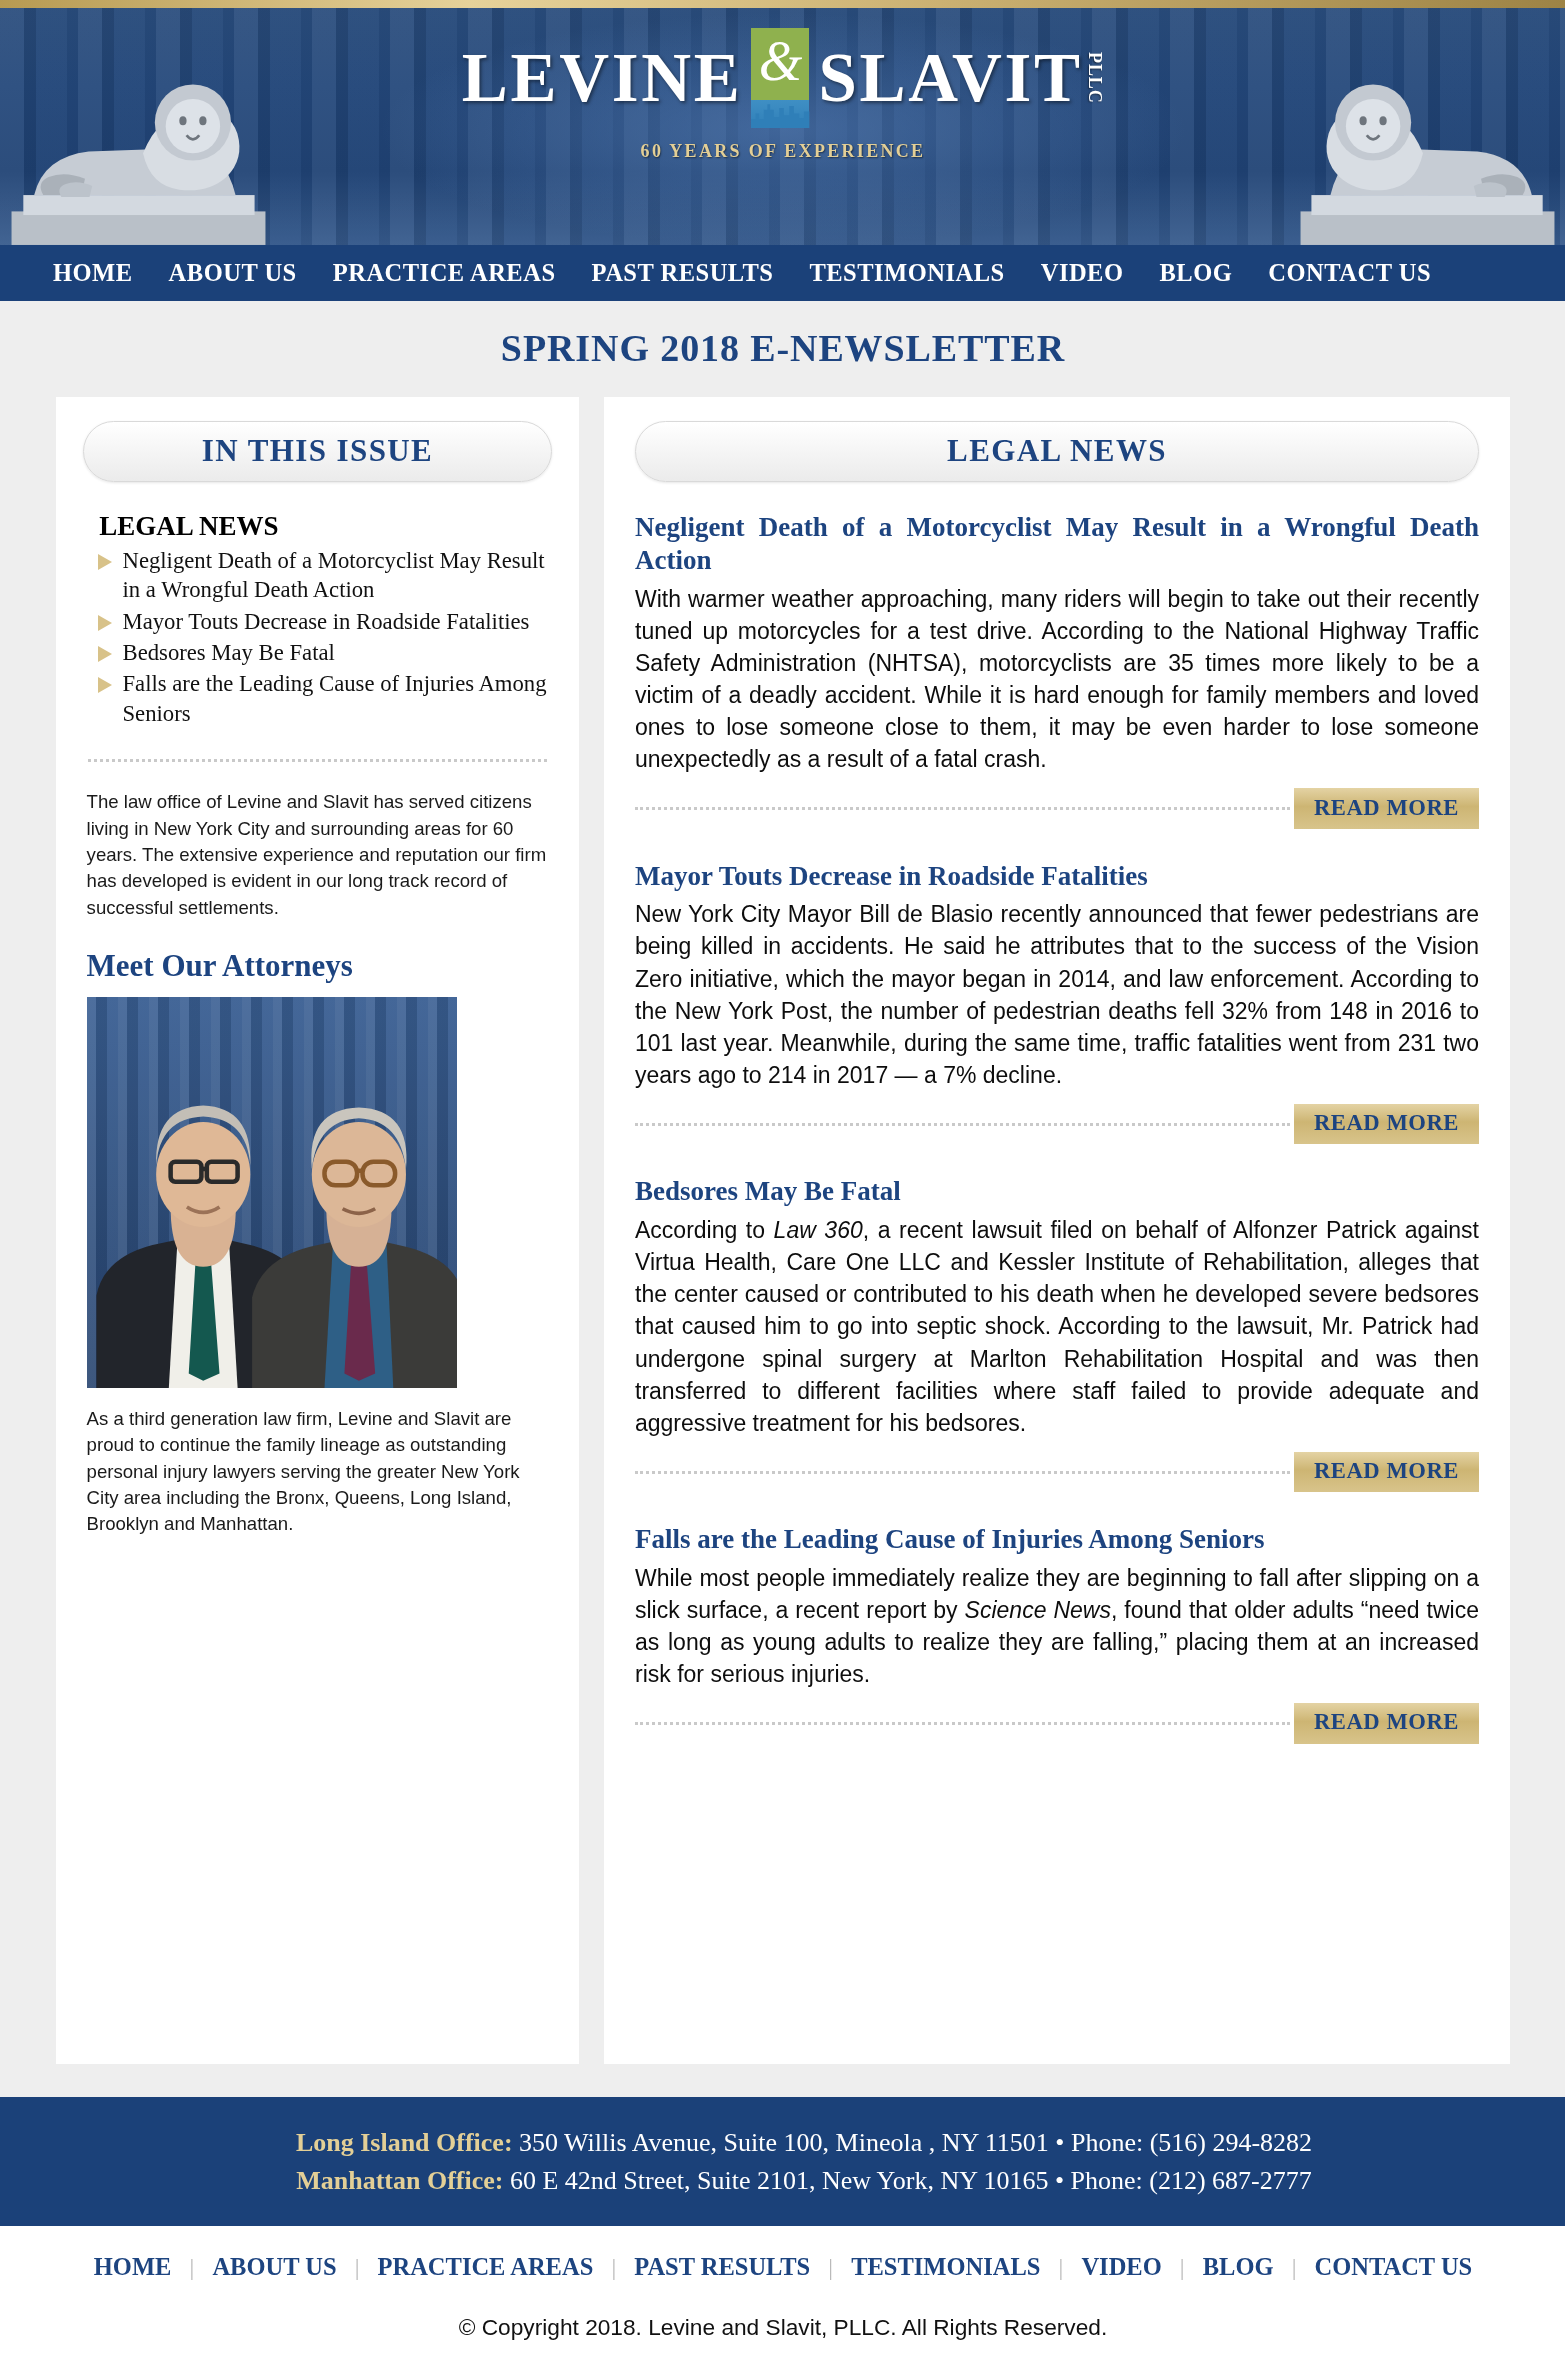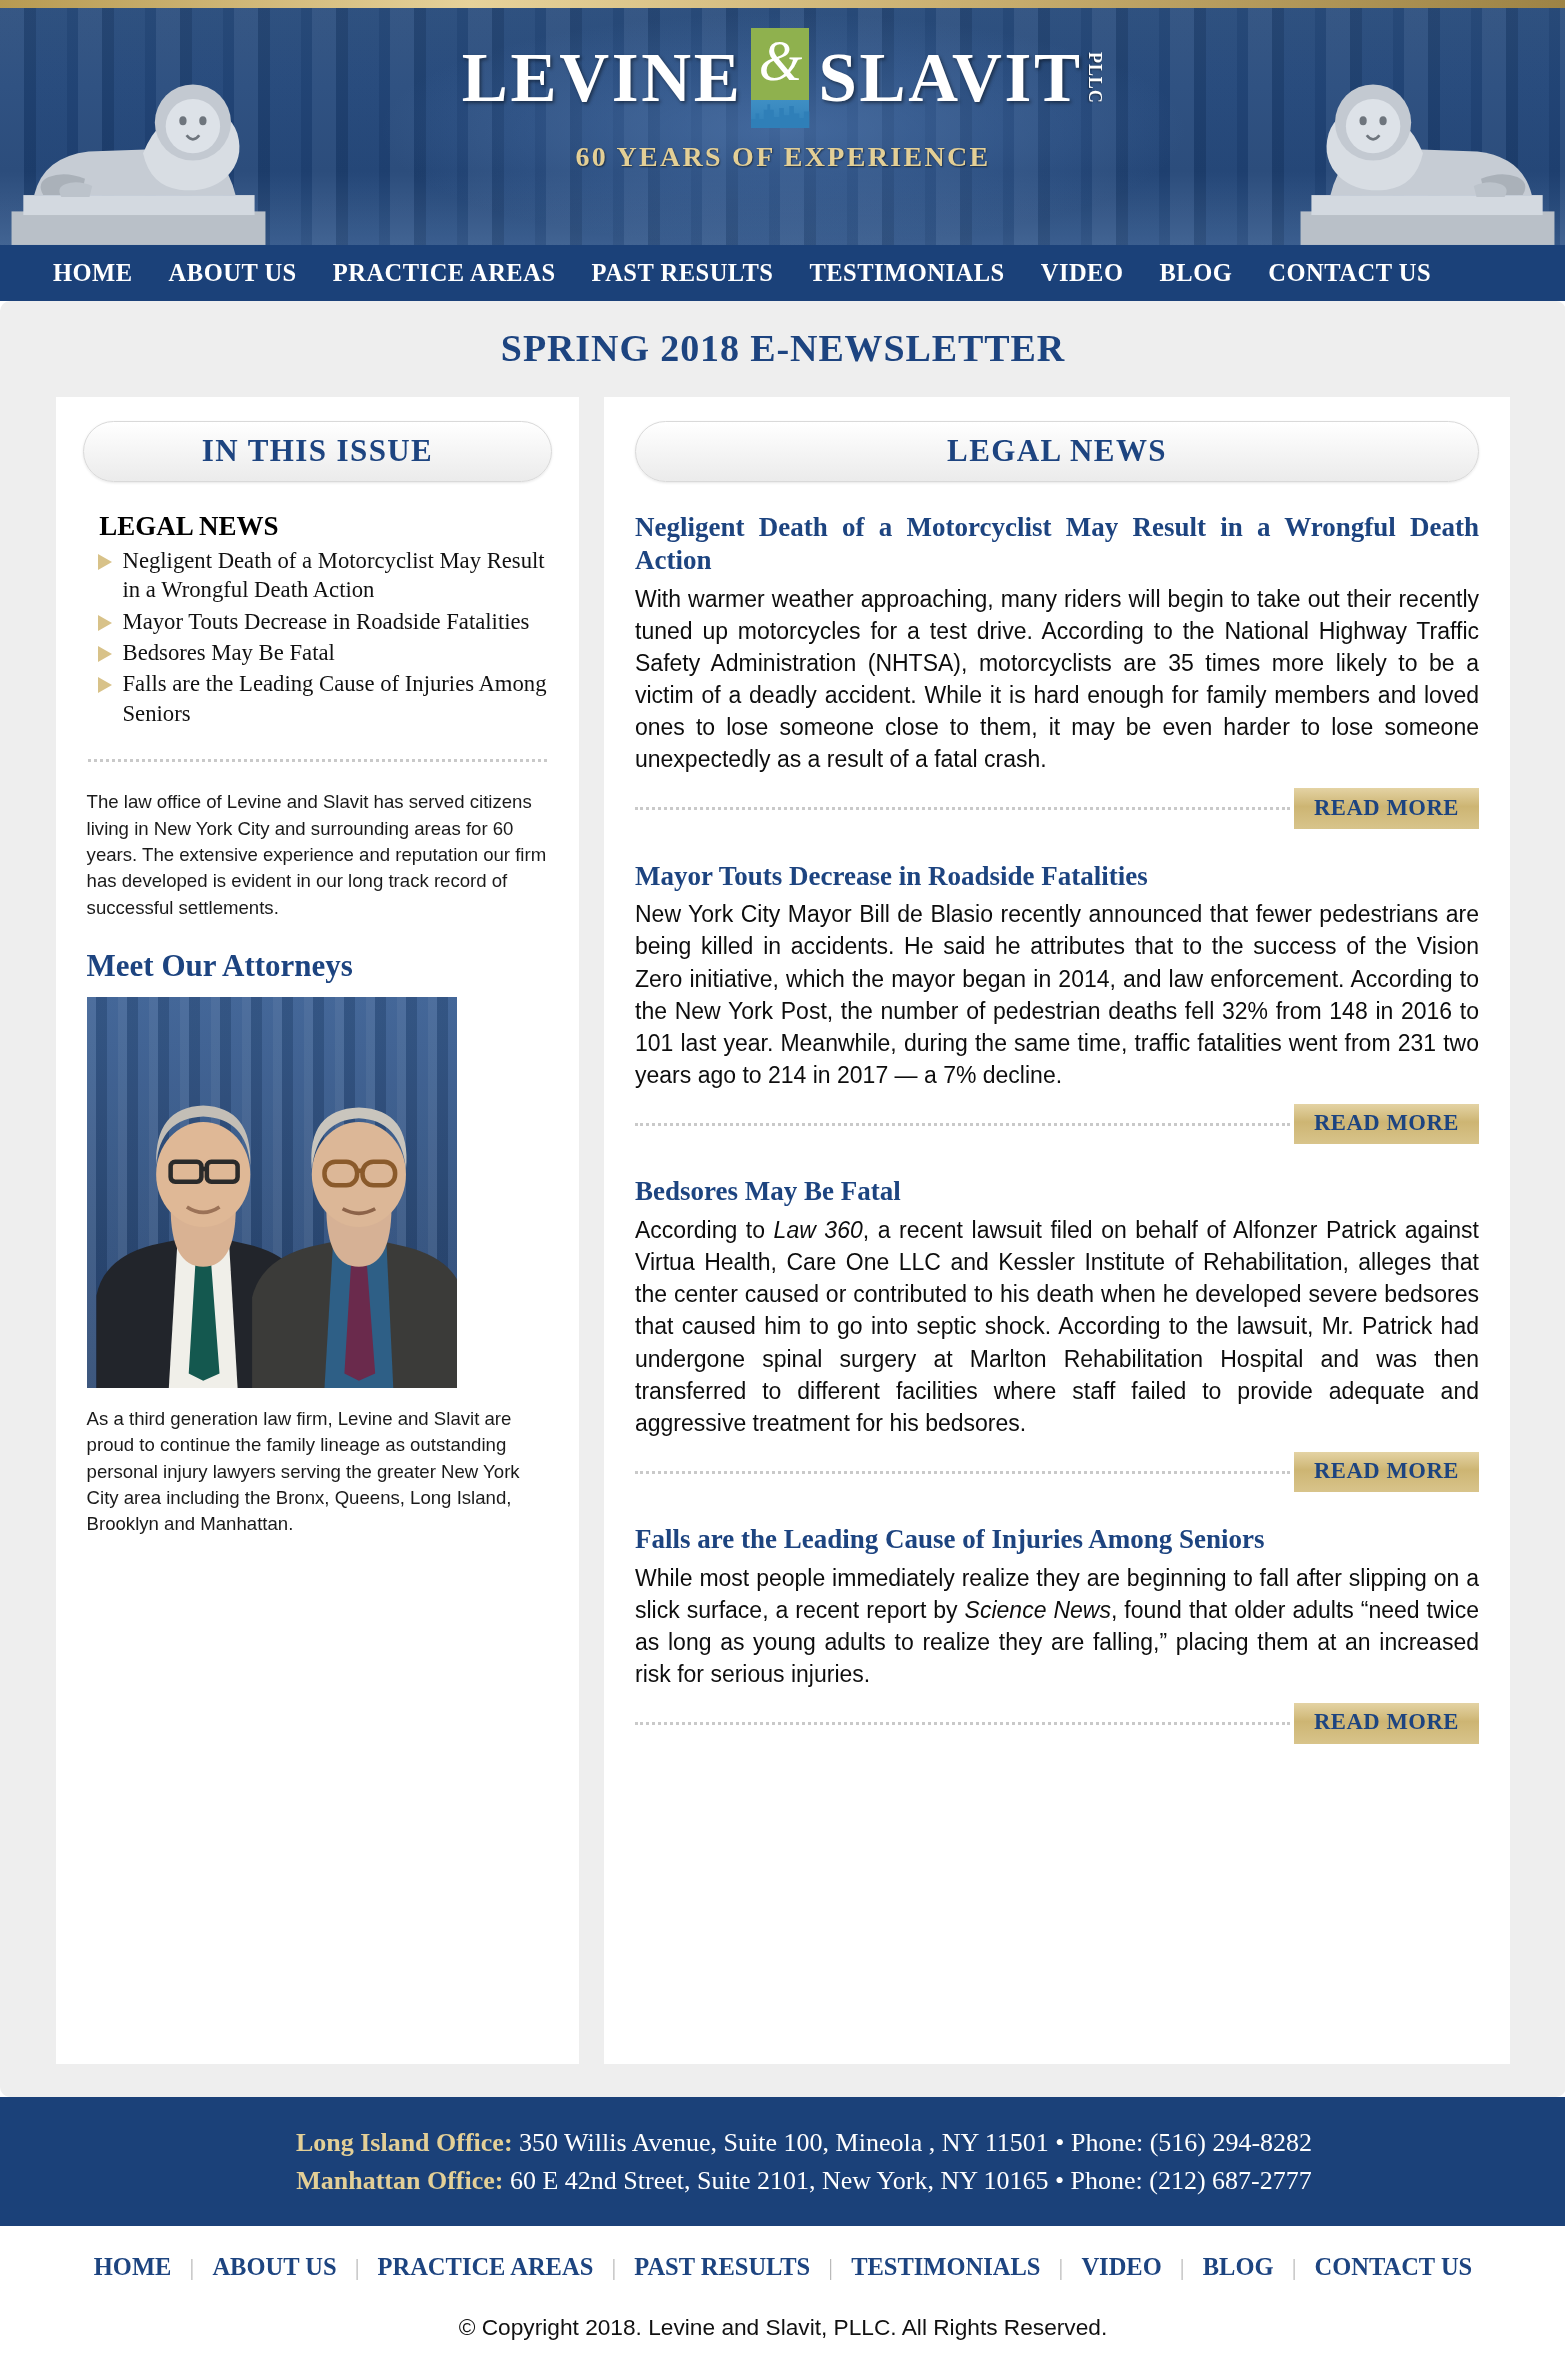--- a/index.html
+++ b/index.html
@@ -69,21 +69,21 @@
     position: absolute; bottom: 0; left: 0; right: 0; height: 31px;
   }
   .pllc {
     font-size: 18px; color: #fff; font-weight: 700; letter-spacing: 0.9px;
     writing-mode: vertical-rl; margin-left: 1.8px; line-height: 1;
     text-shadow: 0.9px 0.9px 1.8px rgba(0,0,0,.5);
   }
   .tagline {
     margin-top: 12.7px;
     font-family: "Liberation Serif", serif;
-    font-size: 28px; font-weight: 700; letter-spacing: 2.3px;
+    font-size: 18px; font-weight: 700; letter-spacing: 2.3px;
     color: #e3cf96;
     text-shadow: 0.9px 0.9px 1.8px rgba(0,0,0,.5);
   }
 
   
   .nav {
     background: #1b4179;
     height: 56px;
     display: flex; align-items: center;
     padding-left: 53px;
@@ -92,21 +92,20 @@
     color: #ffffff; text-decoration: none;
     font-family: "Liberation Serif", serif;
     font-size: 24.5px; font-weight: 700; letter-spacing: 0.5px;
     margin-right: 36px; white-space: nowrap;
   }
 
   
   .page {
     background: #eeeeee;
     padding: 0 0 33px 0;
-    border-radius: 10px;
   }
   .newsletter-title {
     text-align: center;
     color: #1d4480;
     font-family: "Liberation Serif", serif;
     font-size: 38px; font-weight: 700;
     letter-spacing: 0.9px;
     padding: 25px 0 27px 0;
   }
 

